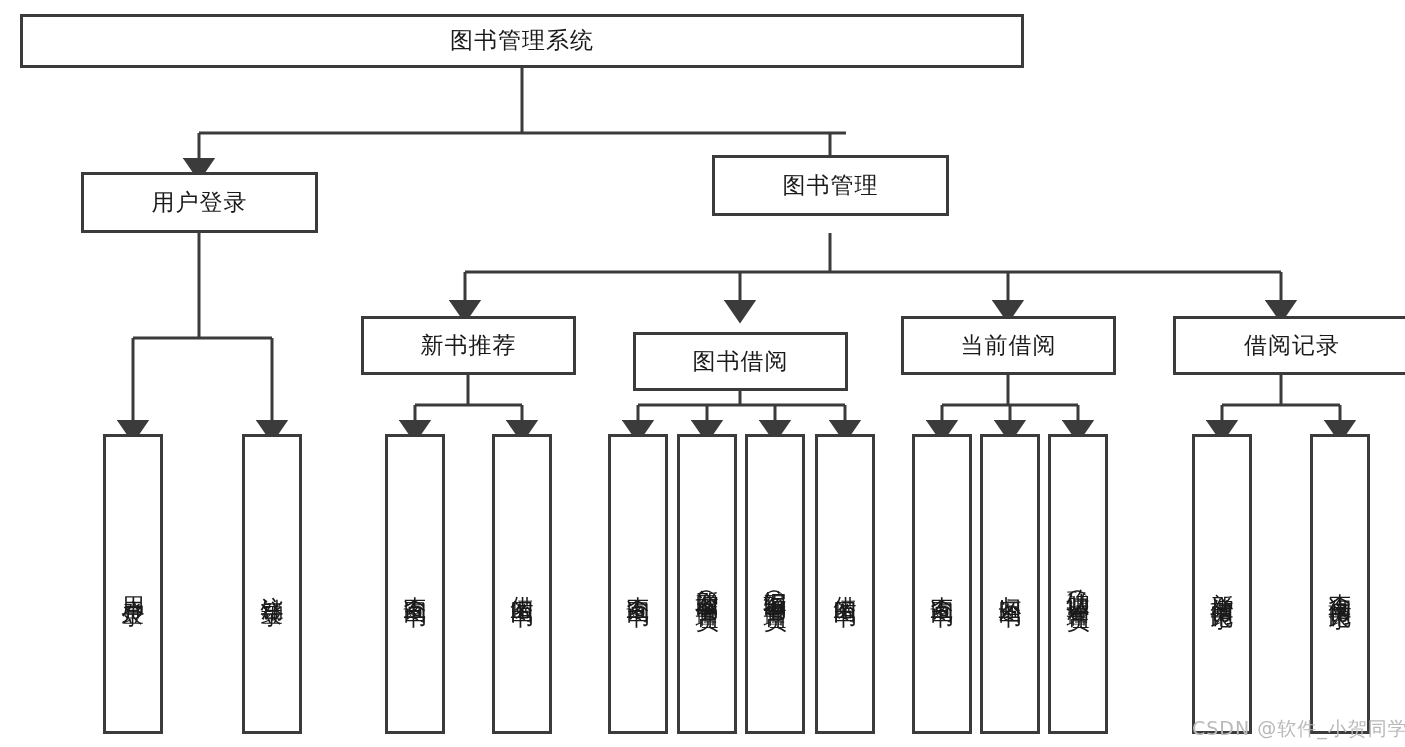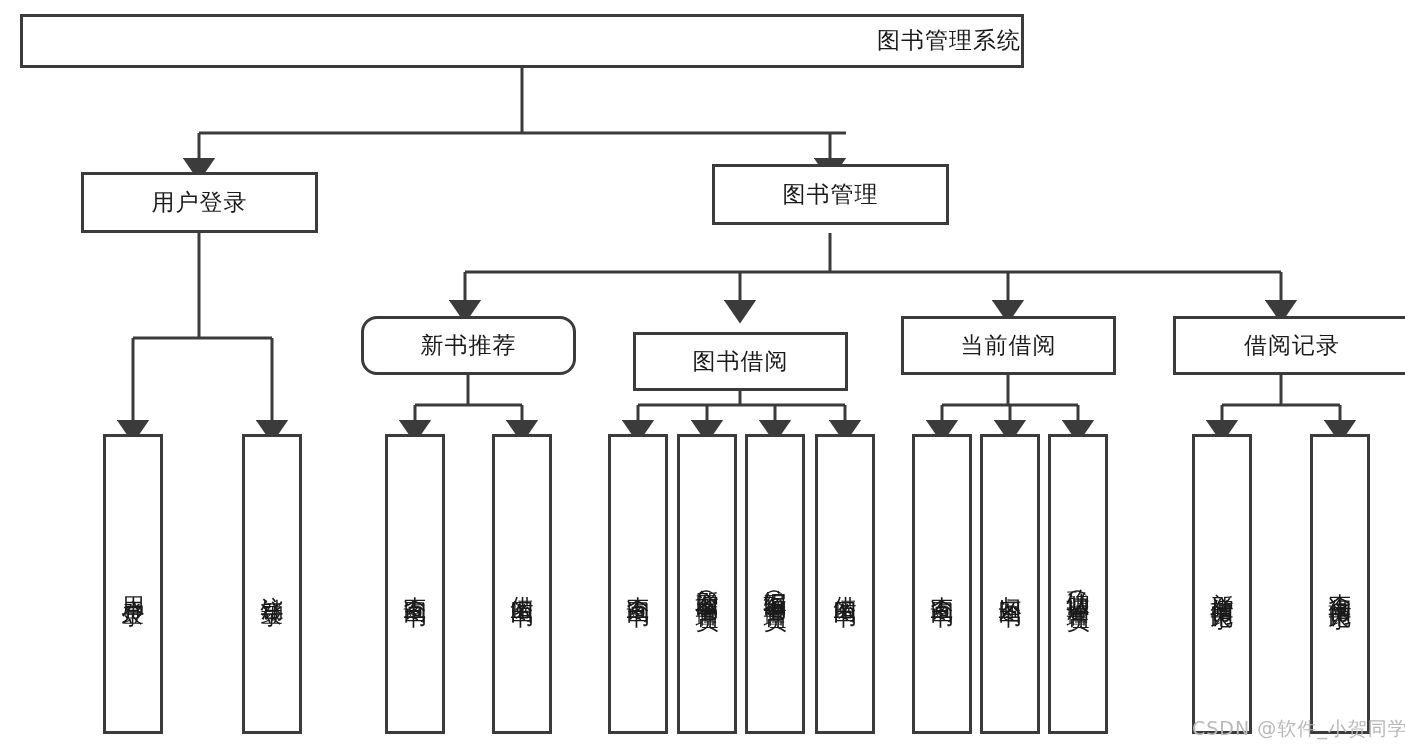--- a/index.html
+++ b/index.html
@@ -117,33 +117,33 @@
       <path d="M1010,405 L1010,424" marker-end="url(#arrow)"></path>
       <path d="M1078,405 L1078,424" marker-end="url(#arrow)"></path>
 
       <path d="M1281,375 L1281,405"></path>
       <path d="M1222,405 L1340,405"></path>
       <path d="M1222,405 L1222,424" marker-end="url(#arrow)"></path>
       <path d="M1340,405 L1340,424" marker-end="url(#arrow)"></path>
     </g>
   </svg>
 
-  <div class="node h" style="left:20px; top:14px; width:1004px; height:54px;justify-content:flex-end;">
+  <div class="node h" style="left:20px; top:14px; width:1004px; height:54px;">
     <span>图书管理系统</span>
   </div>
 
   <div class="node h" style="left:81px; top:172px; width:237px; height:61px;">
     <span>用户登录</span>
   </div>
 
-  <div class="node h" style="left:712px; top:164px; width:237px; height:61px;">
+  <div class="node h" style="left:712px; top:155px; width:237px; height:61px;">
     <span>图书管理</span>
   </div>
 
-  <div class="node h" style="left:361px; top:316px; width:215px; height:59px;border-radius:16px;">
+  <div class="node h" style="left:361px; top:316px; width:215px; height:59px;">
     <span>新书推荐</span>
   </div>
 
   <div class="node h" style="left:633px; top:316px; width:215px; height:59px;margin-top:16px;">
     <span>图书借阅</span>
   </div>
 
   <div class="node h" style="left:901px; top:316px; width:215px; height:59px;text-align:center;">
     <span>当前借阅</span>
   </div>

